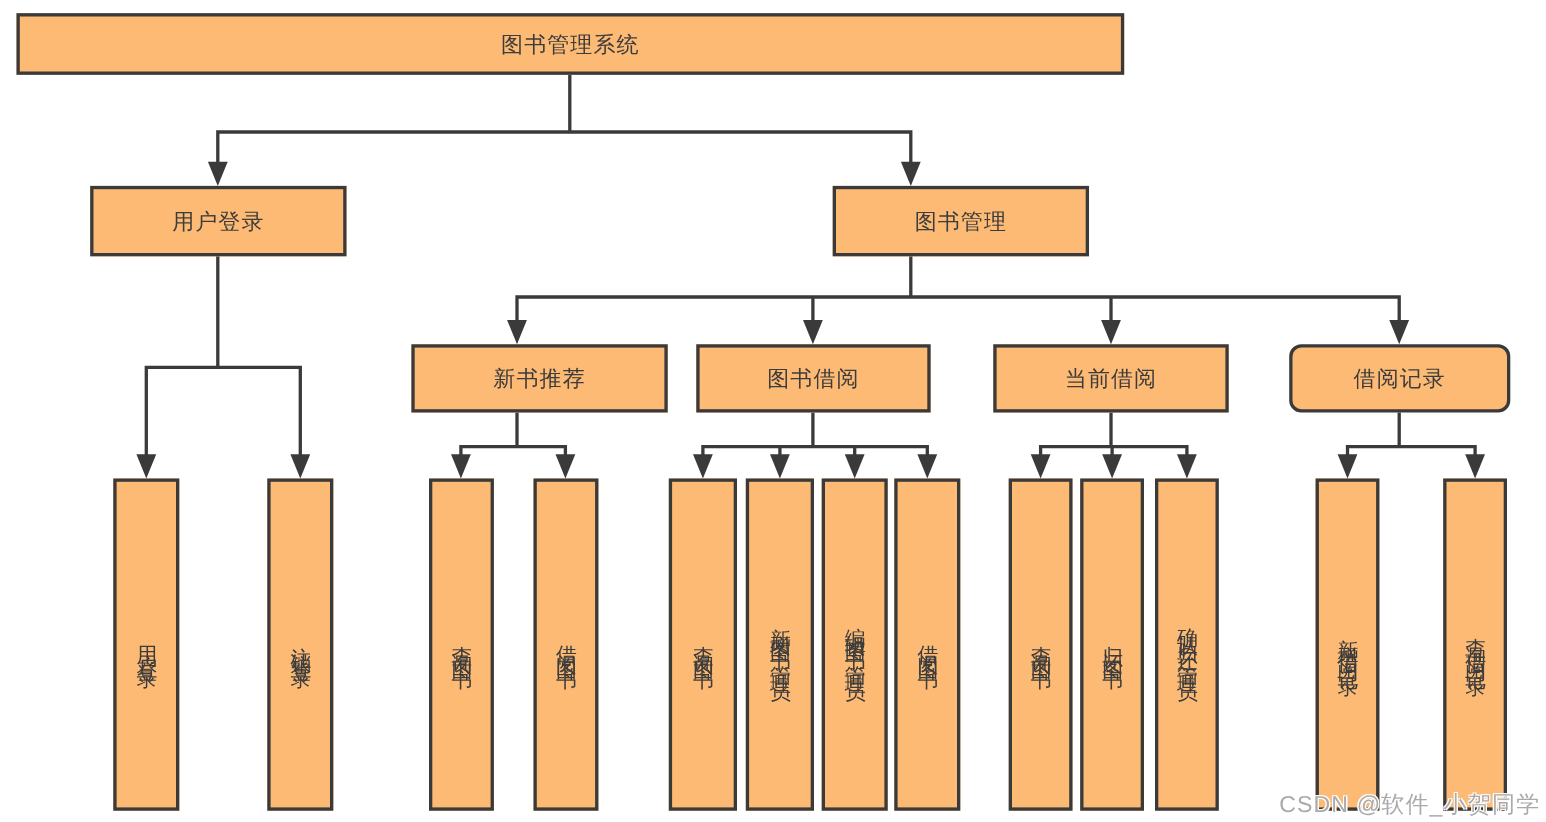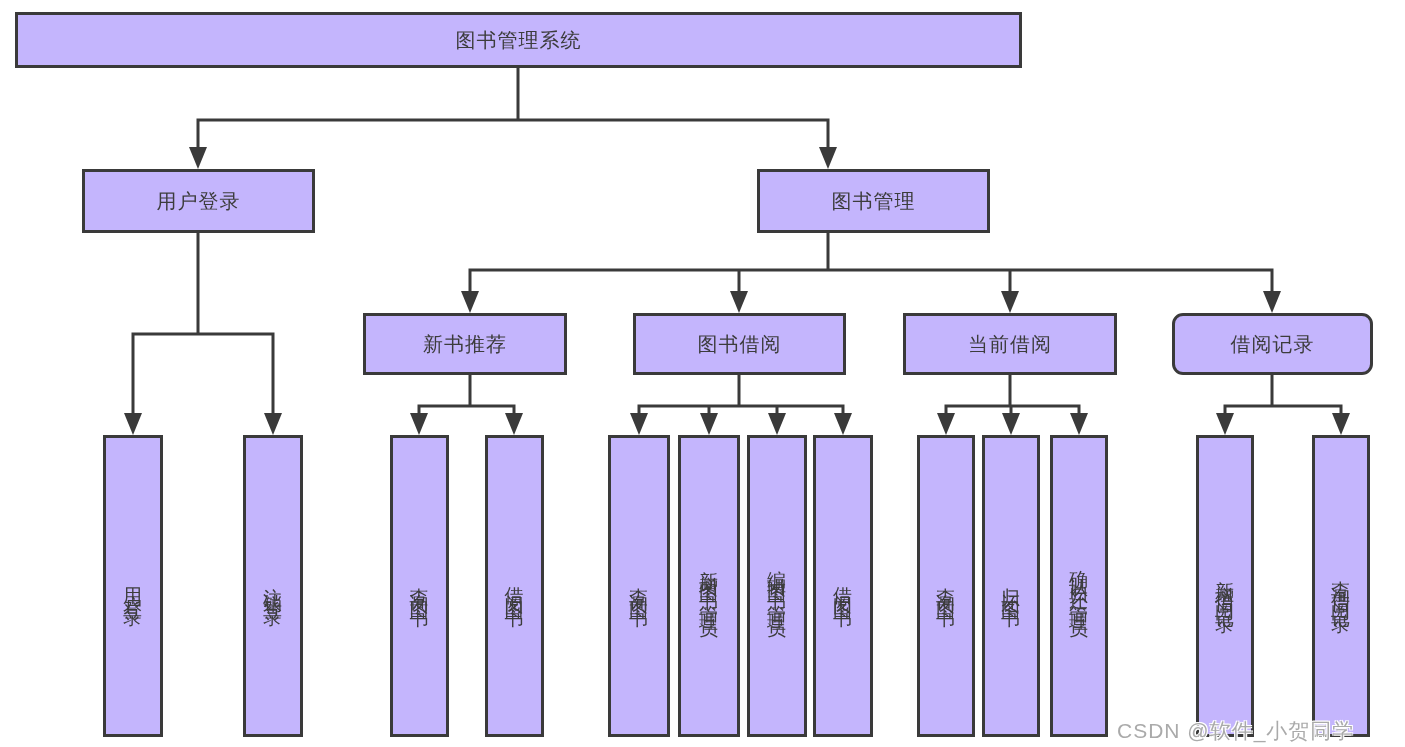--- a/index.html
+++ b/index.html
@@ -17,21 +17,21 @@
   }
   #connectors {
     position: absolute;
     left: 0;
     top: 0;
     z-index: 1;
   }
   .node {
     position: absolute;
     box-sizing: border-box;
-    background: #c4b5fd;
+    background: #fdba74;
     border: 3px solid #3a3a3a;
     color: #3c3c3c;
     display: flex;
     align-items: center;
     justify-content: center;
     z-index: 2;
   }
   .hbox {
     font-size: 20px;
     letter-spacing: 1px;
@@ -43,41 +43,41 @@
     writing-mode: vertical-rl;
     text-orientation: mixed;
     font-size: 19px;
     letter-spacing: 7px;
     line-height: 1;
   }
   
   .n-root            { left: 15px;  top: 12px;  width: 1007px; height: 56px; }
   .n-user-login      { left: 82px;  top: 169px; width: 233px;  height: 64px; }
   .n-book-mgmt       { left: 712px; top: 169px; width: 233px;  height: 64px; margin-left: 45px; }
-  .n-new-book-rec    { left: 363px; top: 313px; width: 204px;  height: 62px; }
+  .n-new-book-rec    { left: 374px; top: 313px; width: 233px;  height: 62px; }
   .n-book-borrow     { left: 633px; top: 313px; width: 213px;  height: 62px; }
   .n-current-borrow  { left: 903px; top: 313px; width: 214px;  height: 62px; }
   .n-borrow-records  { left: 1172px;top: 313px; width: 201px;  height: 62px; border-radius: 11px; }
   
   .n-leaf-user-login { left: 103px;  width: 60px; }
   .n-leaf-logout     { left: 243px;  width: 60px; }
   .n-nbr-query       { left: 390px;  width: 59px; }
   .n-nbr-borrow      { left: 485px;  width: 59px; }
   .n-bb-query        { left: 608px;  width: 62px; }
   .n-bb-add          { left: 678px;  width: 62px; }
   .n-bb-edit         { left: 747px;  width: 60px; }
   .n-bb-borrow       { left: 813px;  width: 60px; }
   .n-cb-query        { left: 917px;  width: 58px; }
   .n-cb-return       { left: 982px;  width: 58px; }
   .n-cb-confirm      { left: 1050px; width: 58px; }
   .n-br-add          { left: 1196px; width: 58px; }
   .n-br-query        { left: 1312px; width: 58px; }
   #watermark {
     position: absolute;
-    left: 1117px;
+    left: 1163px;
     top: 717px;
     z-index: 5;
     font-size: 21px;
     color: #aaaaaa;
     white-space: nowrap;
     letter-spacing: 1px;
     text-shadow: 1px 1px 0 #ffffff, -1px -1px 0 #ffffff, 1px -1px 0 #ffffff, -1px 1px 0 #ffffff;
   }
 </style>
 </head>

